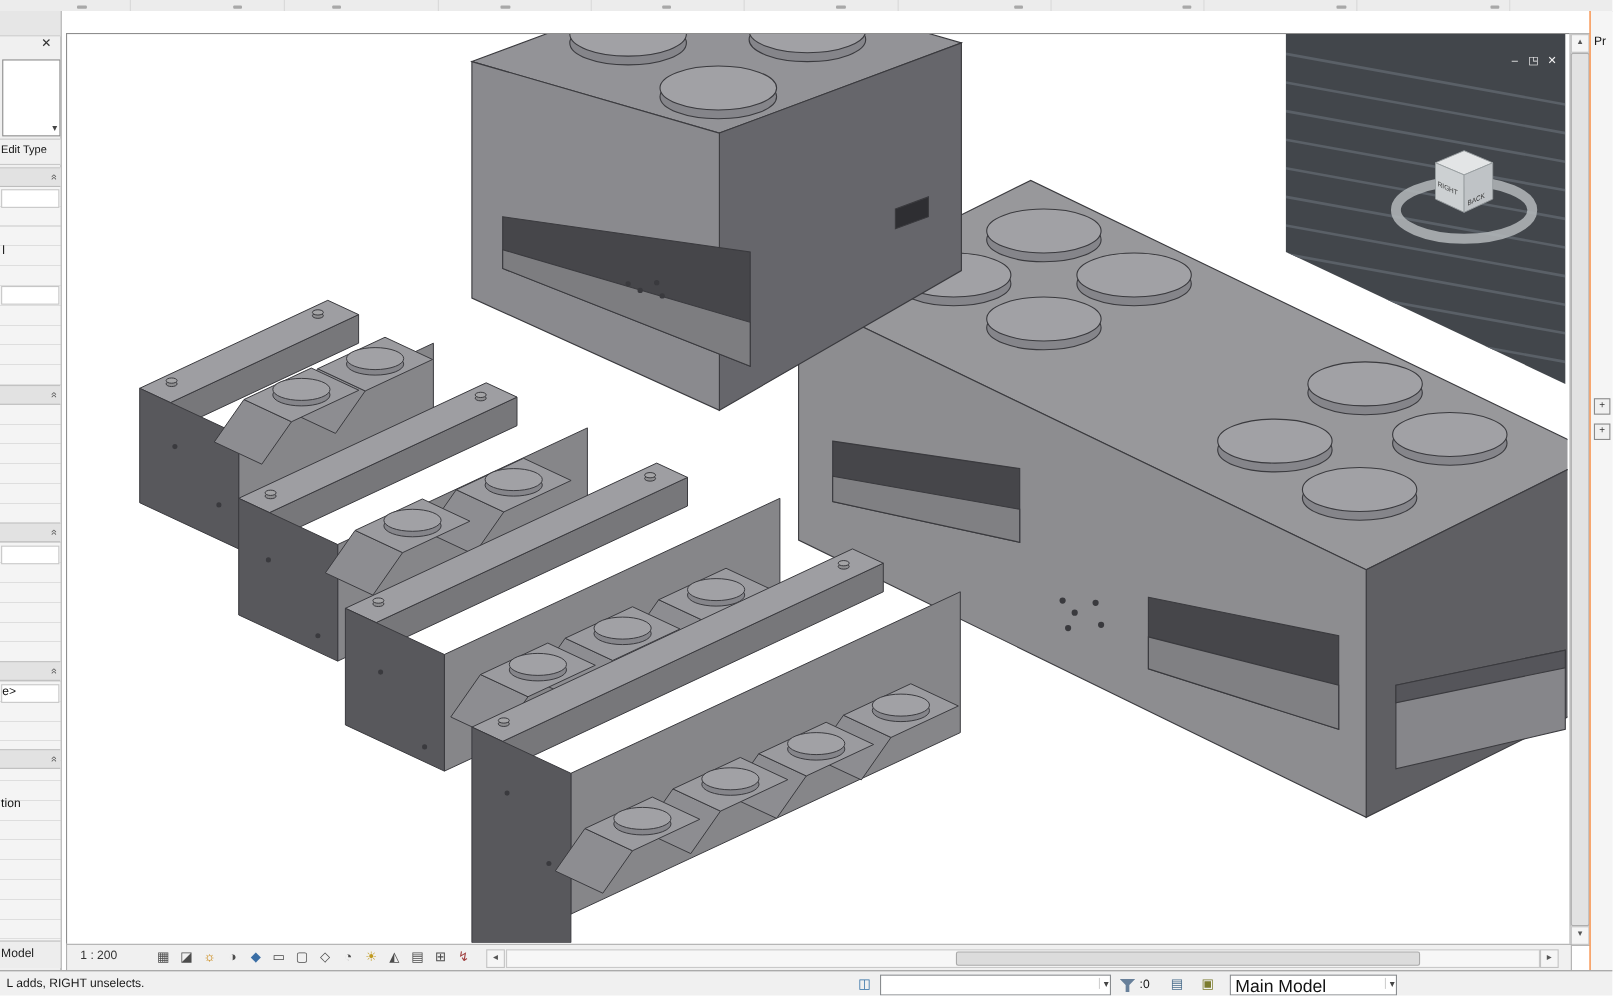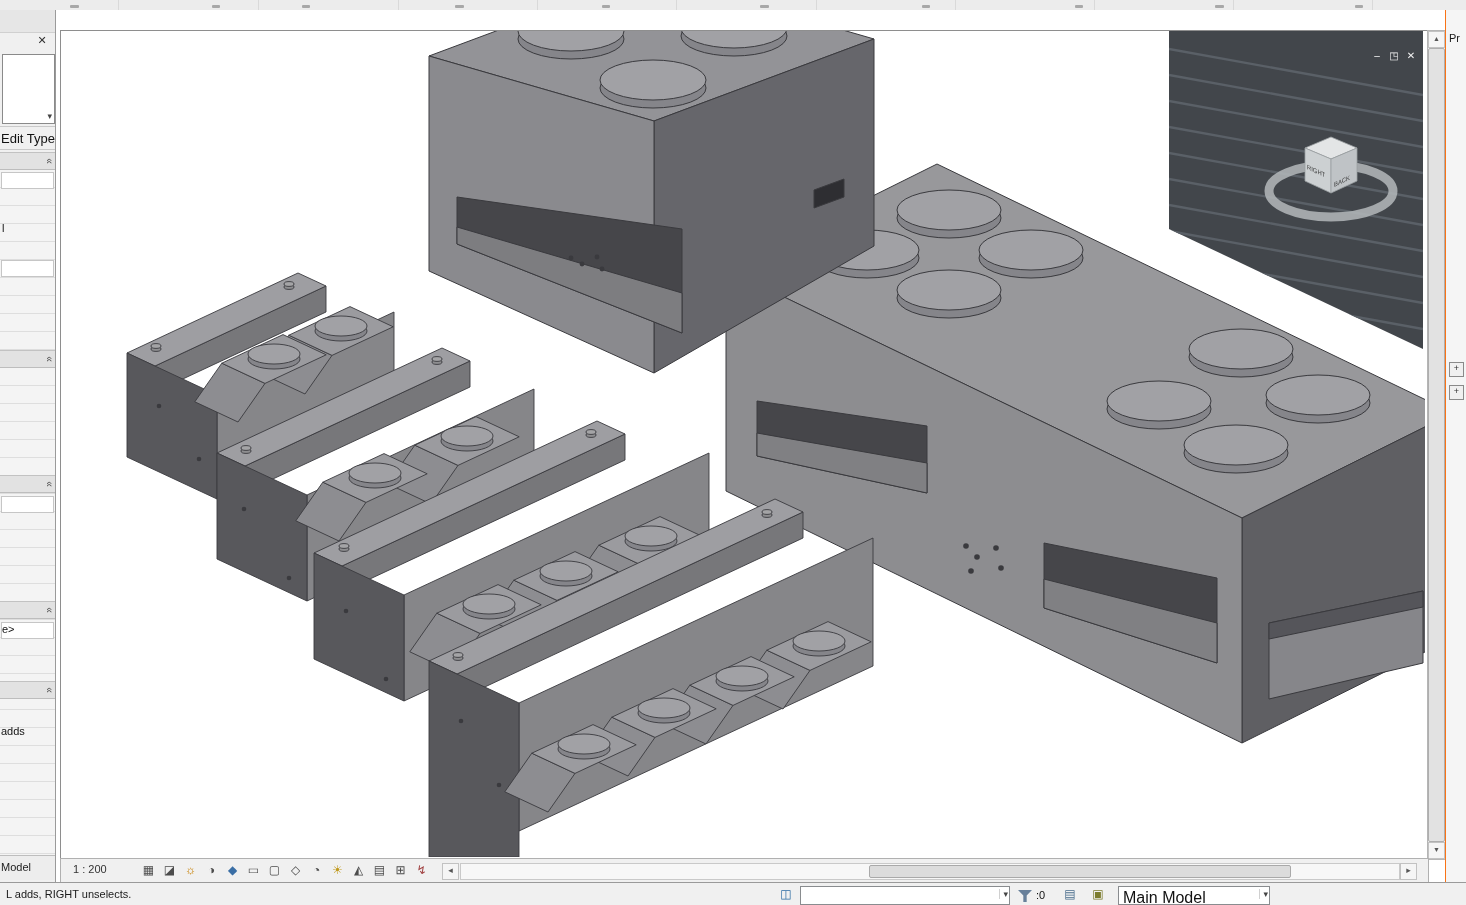--- a/index.html
+++ b/index.html
@@ -11,21 +11,21 @@
   #ribbon{left:0;top:0;width:1466px;height:10px;background:#ececec;border-bottom:1px solid #cfcfcf}
   .rib-sep{top:0;width:1px;height:10px;background:#d9d9d9}
   .rib-dash{top:5px;height:3px;background:#a8a8a8;border-radius:1px}
   
   #left-panel{left:0;top:10px;width:55px;height:872px;background:#f0f0f0;border-right:1px solid #9a9a9a}
   .pp-titlebar{left:0;top:0;width:55px;height:22px;background:#e6e6e6;border-bottom:1px solid #d0d0d0}
   .pp-close{left:34px;top:22px;width:16px;height:16px;font-size:11px;color:#333;text-align:center;line-height:16px;cursor:default}
   .pp-type{left:2px;top:44px;width:51px;height:68px;background:#fff;border:1px solid #8a8a8a}
   .pp-type-arrow{right:2px;bottom:2px;font-size:9px;color:#444}
   .pp-edittype{left:0;top:116px;width:55px;height:22px;background:#f0f0f0;border-top:1px solid #c9c9c9;border-bottom:1px solid #c9c9c9;overflow:hidden}
-  .pp-edittype span{position:absolute;left:1px;top:4px;font-size:13px;white-space:nowrap;color:#111}
+  .pp-edittype span{position:absolute;left:1px;top:4px;font-size:10px;white-space:nowrap;color:#111}
   .pp-grid{left:0;top:142px;width:55px;height:703px;overflow:hidden;
      background:repeating-linear-gradient(to bottom,#f4f4f4 0 17px,#dedede 17px 18px)}
   .pp-head{left:0;width:55px;height:16px;background:#e2e2e2;border-top:1px solid #c2c2c2;border-bottom:1px solid #bdbdbd}
   .pp-chev{position:absolute;right:3px;top:2px;font-size:10px;color:#555;transform:rotate(90deg);letter-spacing:-1px}
   .pp-cell{left:1px;width:51px;height:15px;background:#fff;border:1px solid #c6c6c6}
   .pp-frag{font-size:11px;color:#111;white-space:nowrap}
   .pp-apply{left:0;top:845px;width:55px;height:24px;background:#ededed;border-top:1px solid #bdbdbd;overflow:hidden}
   .pp-apply span{position:absolute;left:1px;top:5px;font-size:11px;color:#222;white-space:nowrap}
   
   #main{left:55px;top:10px;width:1390px;height:872px;background:#ffffff}
@@ -343,21 +343,21 @@
       </div>
     <div class="abs pp-cell" style="top:344px"></div>
     <div class="abs pp-head" style="top:449px">
         <span class="pp-chev">«</span>
       </div>
     <div class="abs pp-cell" style="top:470px"></div>
     <span class="abs pp-frag" style="left:2px;top:471px">e&gt;</span>
     <div class="abs pp-head" style="top:529px">
         <span class="pp-chev">«</span>
       </div>
-    <span class="abs pp-frag" style="left:1px;top:573px">adds</span>
+    <span class="abs pp-frag" style="left:1px;top:573px">tion</span>
   </div>
   <div class="abs pp-apply">
     <span>Model</span>
   </div>
 </div>
 
 <div id="right-panel" class="abs">
   <span class="abs rp-title">Pr</span>
   <div class="abs rp-btn" style="top:352px">+</div>
   <div class="abs rp-btn" style="top:375px">+</div>

